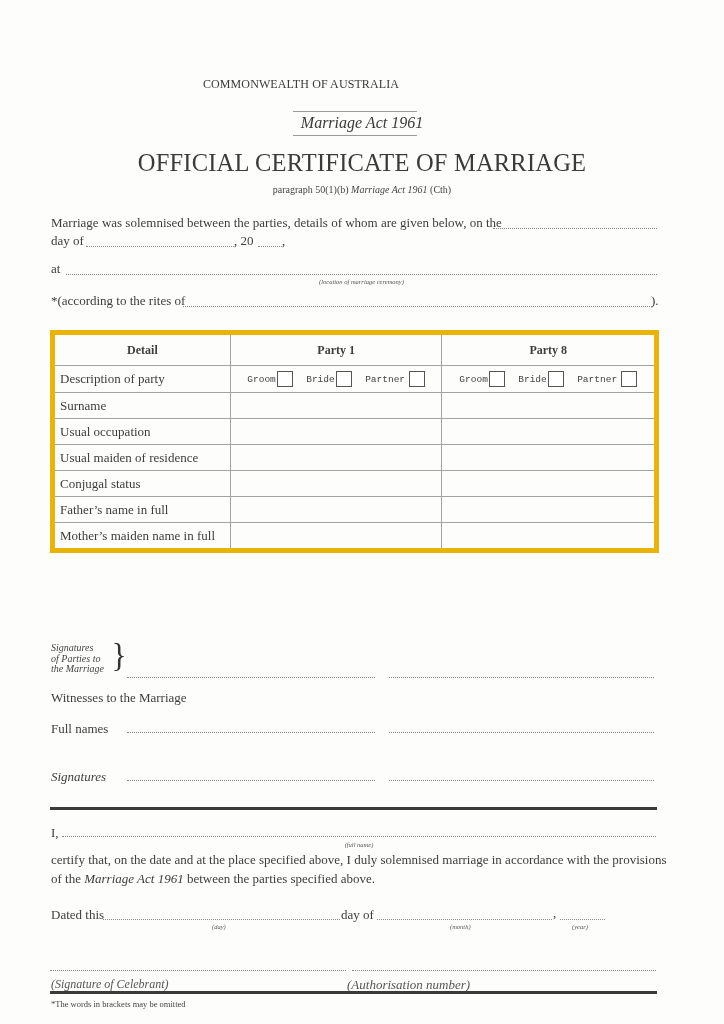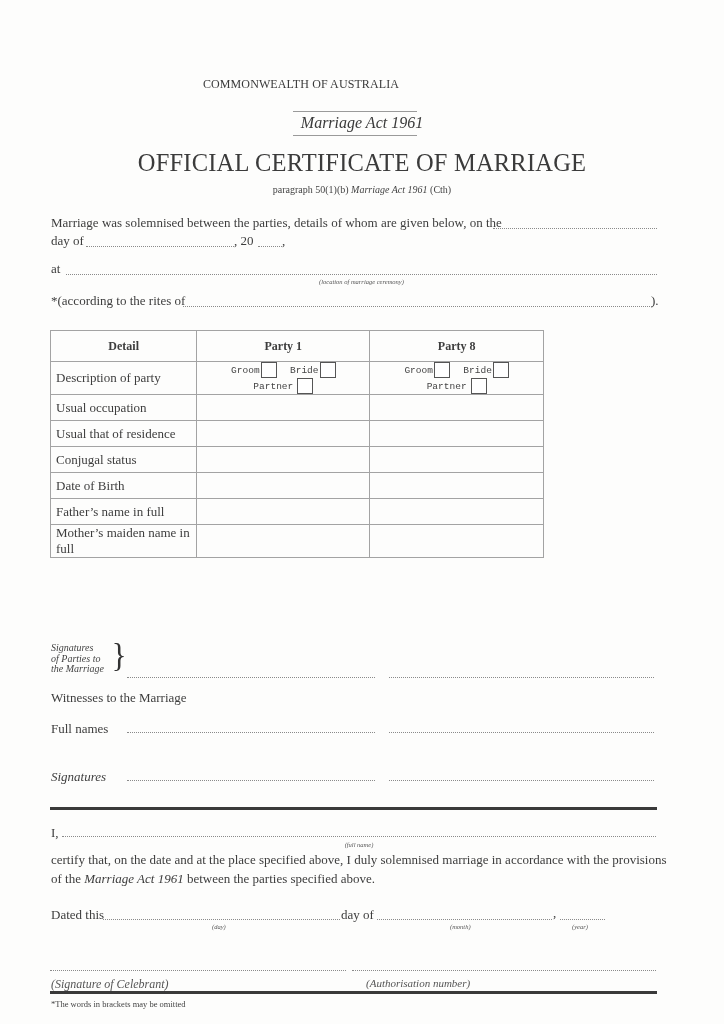--- a/index.html
+++ b/index.html
@@ -16,22 +16,22 @@
   #act-line-top { left:293px; width:124px; top:111px; border-top:1px solid #9a9a9a; }
   #act-title { left:0; width:724px; top:114px; font-size:16px; font-style:italic; color:#3a3a3a; }
   #act-line-bot { left:293px; width:124px; top:135px; border-top:1px solid #9a9a9a; }
   #main-title { left:0; width:724px; top:149px; font-size:24.5px; color:#3b3b3b; letter-spacing:0.2px; }
   #para-ref { left:0; width:724px; top:184px; font-size:10px; color:#444; }
 
   .body-text { font-size:13px; color:#3d3d3d; white-space:nowrap; }
   .caption { font-size:6.5px; font-style:italic; color:#555; white-space:nowrap; }
 
   table#details {
-    position:absolute; left:50px; top:330px; width:494px; border-collapse:collapse;
-    border:1px solid #eab308;
+    position:absolute; left:50px; top:330px; width:609px; border-collapse:collapse;
+    border:5px solid #eab308;
   }
   #details td, #details th {
     border:1px solid #a3a3a3; padding:0 0 0 5px; height:25px; font-size:13px;
     color:#3d3d3d; font-weight:normal; text-align:left;
   }
   #details th { text-align:center; font-weight:bold; font-size:12px; height:30px; padding:0; }
   #details tr.desc td { height:26px; }
   .col1 { width:176px; }
   .col2 { width:212px; }
   .col3 { width:213px; }
@@ -103,36 +103,36 @@
             <span>Bride</span>
             <span class="cbox"></span>
           </span>
       <span class="opt">
             <span>Partner</span>
             <span class="cbox" style="margin-left:4px"></span>
           </span>
     </td>
   </tr>
   <tr>
+    <td>Surname</td>
+    <td></td>
+    <td></td>
+  </tr>
+  <tr>
     <td>Usual occupation</td>
     <td></td>
     <td></td>
   </tr>
   <tr>
-    <td>Usual that of residence</td>
+    <td>Usual maiden of residence</td>
     <td></td>
     <td></td>
   </tr>
   <tr>
     <td>Conjugal status</td>
-    <td></td>
-    <td></td>
-  </tr>
-  <tr>
-    <td>Date of Birth</td>
     <td></td>
     <td></td>
   </tr>
   <tr>
     <td>Father’s name in full</td>
     <td></td>
     <td></td>
   </tr>
   <tr>
     <td>Mother’s maiden name in full</td>
@@ -173,16 +173,16 @@
 <div class="dots" style="left:377px; width:175px; top:919px;"></div>
 <div class="abs body-text" style="left:553px; top:905px;">,</div>
 <div class="dots" style="left:560px; width:45px; top:919px;"></div>
 <div class="abs caption" style="left:212px; top:923px;">(day)</div>
 <div class="abs caption" style="left:450px; top:923px;">(month)</div>
 <div class="abs caption" style="left:572px; top:923px;">(year)</div>
 
 <div class="dots" style="left:50px; width:296px; top:970px;"></div>
 <div class="dots" style="left:352px; width:304px; top:970px;"></div>
 <div class="abs caption" style="left:51px; top:977px; font-size:12px;">(Signature of Celebrant)</div>
-<div class="abs caption" style="left:366px; top:977px; font-size:11px;font-family:Liberation Serif, serif;">(Authorisation number)</div>
+<div class="abs caption" style="left:347px; top:977px; font-size:13px;font-family:Liberation Serif, serif;">(Authorisation number)</div>
 
 <div class="rule-thick" style="top:991px; height:3px;"></div>
 <div class="abs" style="left:51px; top:999px; font-size:8.5px; color:#444;">*The words in brackets may be omitted</div>
 
 </body></html>

